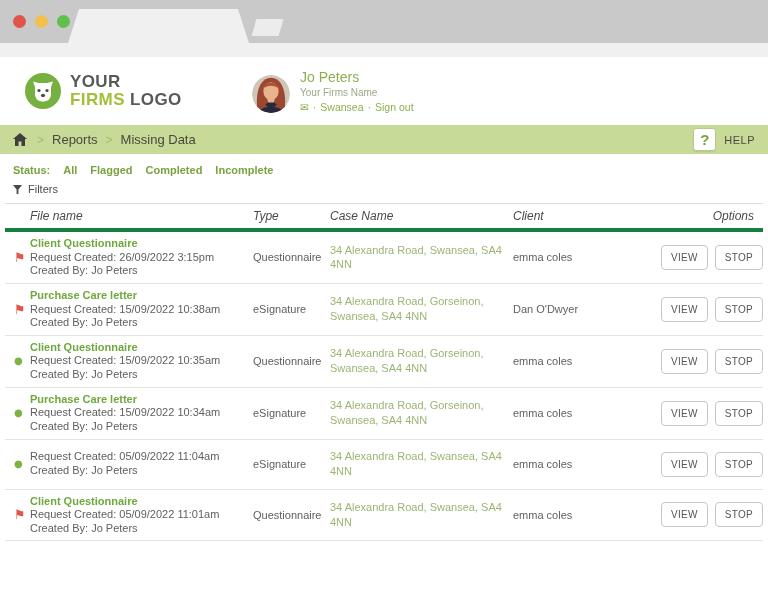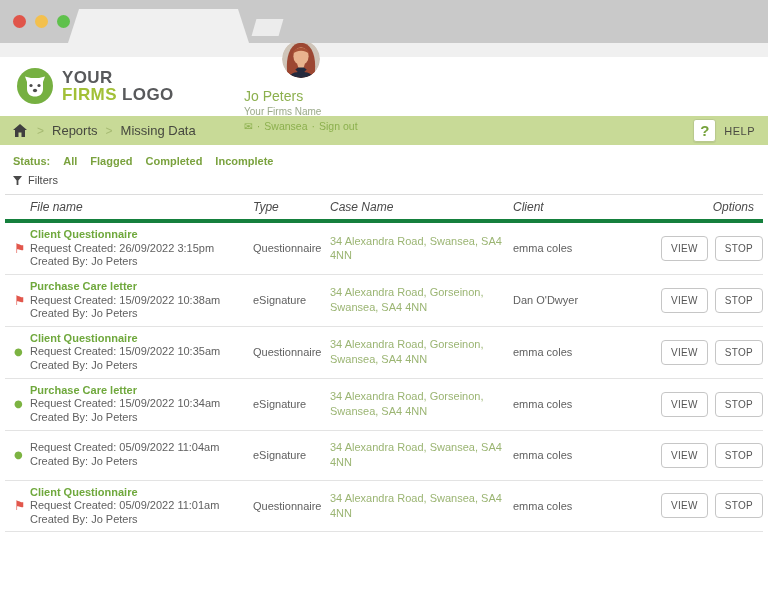--- a/index.html
+++ b/index.html
@@ -13,27 +13,27 @@
   .light.red    { background:#e0554a; }
   .light.yellow { background:#f3c04e; }
   .light.green  { background:#5fc14c; }
   .tab { position:absolute; left:68px; top:9px; width:181px; height:34px; background:#f0f0f0;
          clip-path:polygon(11px 0, 170px 0, 181px 100%, 0 100%); }
   .newtab { position:absolute; left:254px; top:19px; width:27px; height:17px;
             background:#ececec; transform:skewX(-16deg); }
   .toolbar-strip { height:14px; background:#f0f0f0; }
 
   
-  .app-header { height:58px; background:#fff; display:flex; align-items:center; padding:0 16px; }
+  .app-header { height:67px; background:#fff; display:flex; align-items:center; padding:0 24px; }
   .logo { display:flex; align-items:center; gap:8px; width:228px; }
   .logo-text { line-height:1.02; font-size:17px; font-weight:700; color:#58595b; letter-spacing:.4px; }
   .logo-text .green { color:#a2c037; }
   .nav { display:flex; gap:21px; font-size:11px; color:#93ab62; letter-spacing:.3px; flex:1; }
   .nav span { cursor:pointer; white-space:nowrap; }
-  .user { display:flex; align-items:center; gap:10px;flex-direction:column; }
+  .user { display:flex; align-items:flex-end; gap:10px; }
   .avatar { width:38px; height:38px; border-radius:50%; overflow:hidden; flex:0 0 auto; }
   .user-name  { color:#8cb04e; font-size:14px; margin-bottom:2px; }
   .user-firm  { color:#9aa98a; font-size:10px; margin-bottom:3px; }
   .user-links { color:#8cb04e; font-size:10.5px; display:flex; align-items:center; gap:4px; }
   .user-links .lnk { cursor:pointer; }
 
   
   .breadcrumb { height:29px; background:#c8da97; margin-top:1px; display:flex; align-items:center;
                 padding:0 13px; font-size:13px; color:#46483f; }
   .crumb { cursor:pointer; }

